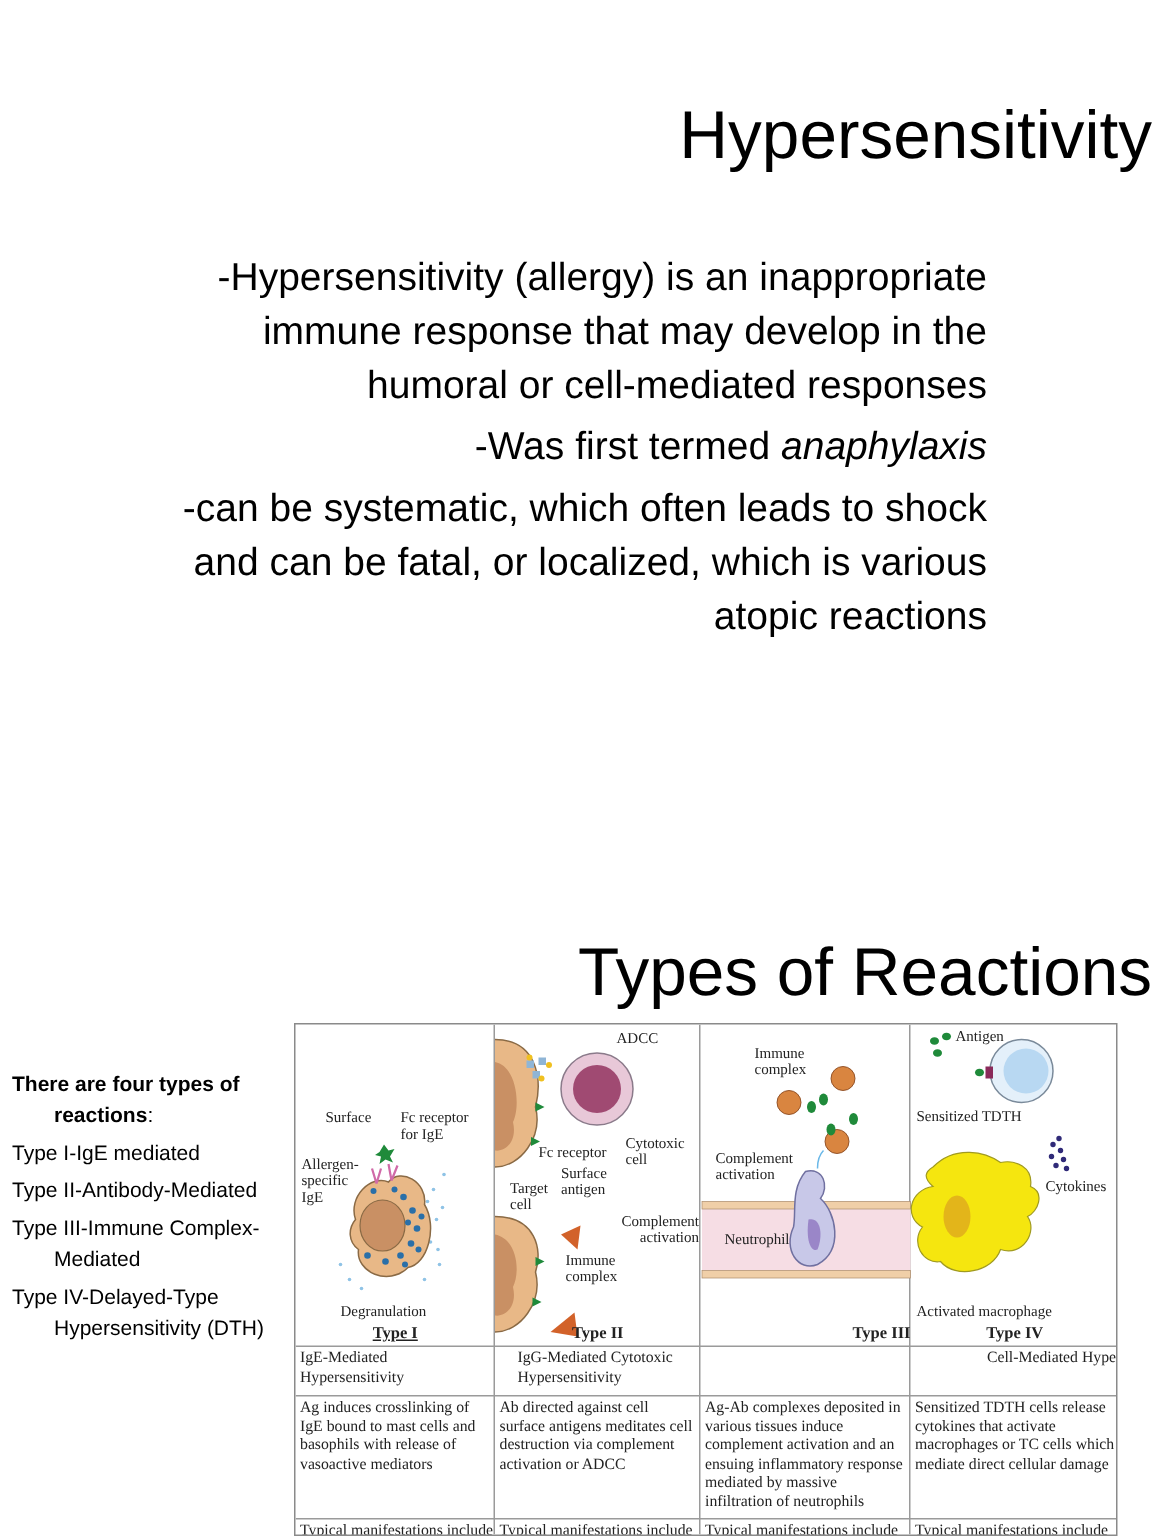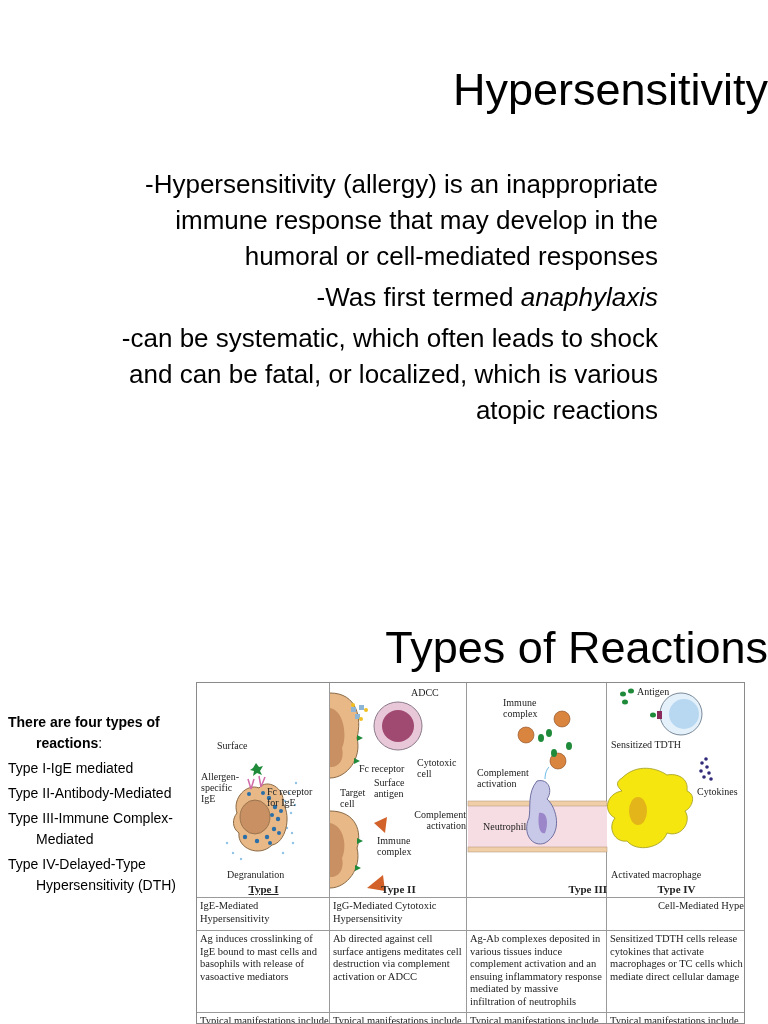--- a/index.html
+++ b/index.html
@@ -146,21 +146,21 @@
         <circle cx="512" cy="90" r="1.8"></circle>
         <circle cx="507" cy="94" r="1.8"></circle>
         <circle cx="514" cy="96" r="1.8"></circle>
         <circle cx="509" cy="76" r="1.8"></circle>
     </g>
     <path d="M425,95 C440,80 460,85 470,92 C480,90 492,95 490,108 C500,112 495,125 488,128 C495,138 485,155 470,150 C465,165 440,170 430,158 C418,160 410,145 418,135 C405,128 410,110 425,108 C418,102 420,98 425,95 Z" fill="#f5e60f" stroke="#a09a20" stroke-width="0.8"></path>
     <ellipse cx="441" cy="128" rx="9" ry="14" fill="#e3b51a"></ellipse>
   </svg>
 
   <div class="ill-label" style="left:20px;top:57px;">Surface</div>
-  <div class="ill-label" style="left:70px;top:57px;white-space:normal;width:55px;margin-top:46px;">Fc receptor for IgE</div>
+  <div class="ill-label" style="left:70px;top:57px;white-space:normal;width:55px;">Fc receptor for IgE</div>
   <div class="ill-label" style="left:4px;top:88px;white-space:normal;width:38px;">Allergen-specific IgE</div>
   <div class="ill-label" style="left:30px;top:186px;">Degranulation</div>
   <div class="type-label" style="left:0;width:133px;top:200px;text-decoration:underline;">Type I</div>
 
   <div class="ill-label" style="left:214px;top:4px;">ADCC</div>
   <div class="ill-label" style="left:220px;top:74px;white-space:normal;width:45px;">Cytotoxic cell</div>
   <div class="ill-label" style="left:162px;top:80px;">Fc receptor</div>
   <div class="ill-label" style="left:177px;top:94px;white-space:normal;width:40px;">Surface antigen</div>
   <div class="ill-label" style="left:143px;top:104px;white-space:normal;width:30px;">Target cell</div>
   <div class="ill-label" style="left:205px;top:126px;white-space:normal;width:64px;text-align:right;">Complement activation</div>
@@ -172,21 +172,21 @@
   <div class="ill-label" style="left:286px;top:138px;">Neutrophil</div>
   <div class="type-label" style="left:270px;width:140px;top:200px;text-align:right;">Type III</div>
 
   <div class="ill-label" style="left:440px;top:3px;">Antigen</div>
   <div class="ill-label" style="left:414px;top:56px;">Sensitized TDTH</div>
   <div class="ill-label" style="left:500px;top:103px;">Cytokines</div>
   <div class="ill-label" style="left:414px;top:186px;">Activated macrophage</div>
   <div class="type-label" style="left:410px;width:139px;top:200px;">Type IV</div>
 
   <div class="cell-text" style="left:3px;top:217px;width:128px;">IgE-Mediated Hypersensitivity</div>
-  <div class="cell-text" style="left:136px;top:217px;width:130px;">IgG-Mediated Cytotoxic Hypersensitivity</div>
+  <div class="cell-text" style="left:148px;top:217px;width:130px;">IgG-Mediated Cytotoxic Hypersensitivity</div>
   <div class="cell-text" style="left:413px;top:217px;width:134px;margin-left:48px;">Cell-Mediated Hypersensitivity</div>
 
   <div class="cell-text" style="left:3px;top:250px;width:128px;">Ag induces crosslinking of IgE bound to mast cells and basophils with release of vasoactive mediators</div>
   <div class="cell-text" style="left:136px;top:250px;width:132px;">Ab directed against cell surface antigens meditates cell destruction via complement activation or ADCC</div>
   <div class="cell-text" style="left:273px;top:250px;width:134px;">Ag-Ab complexes deposited in various tissues induce complement activation and an ensuing inflammatory response mediated by massive infiltration of neutrophils</div>
   <div class="cell-text" style="left:413px;top:250px;width:134px;">Sensitized TDTH cells release cytokines that activate macrophages or TC cells which mediate direct cellular damage</div>
 
   <div class="cell-text" style="left:3px;top:332px;width:128px;white-space:nowrap;">Typical manifestations include</div>
   <div class="cell-text" style="left:136px;top:332px;width:132px;white-space:nowrap;">Typical manifestations include</div>
   <div class="cell-text" style="left:273px;top:332px;width:134px;white-space:nowrap;">Typical manifestations include</div>

